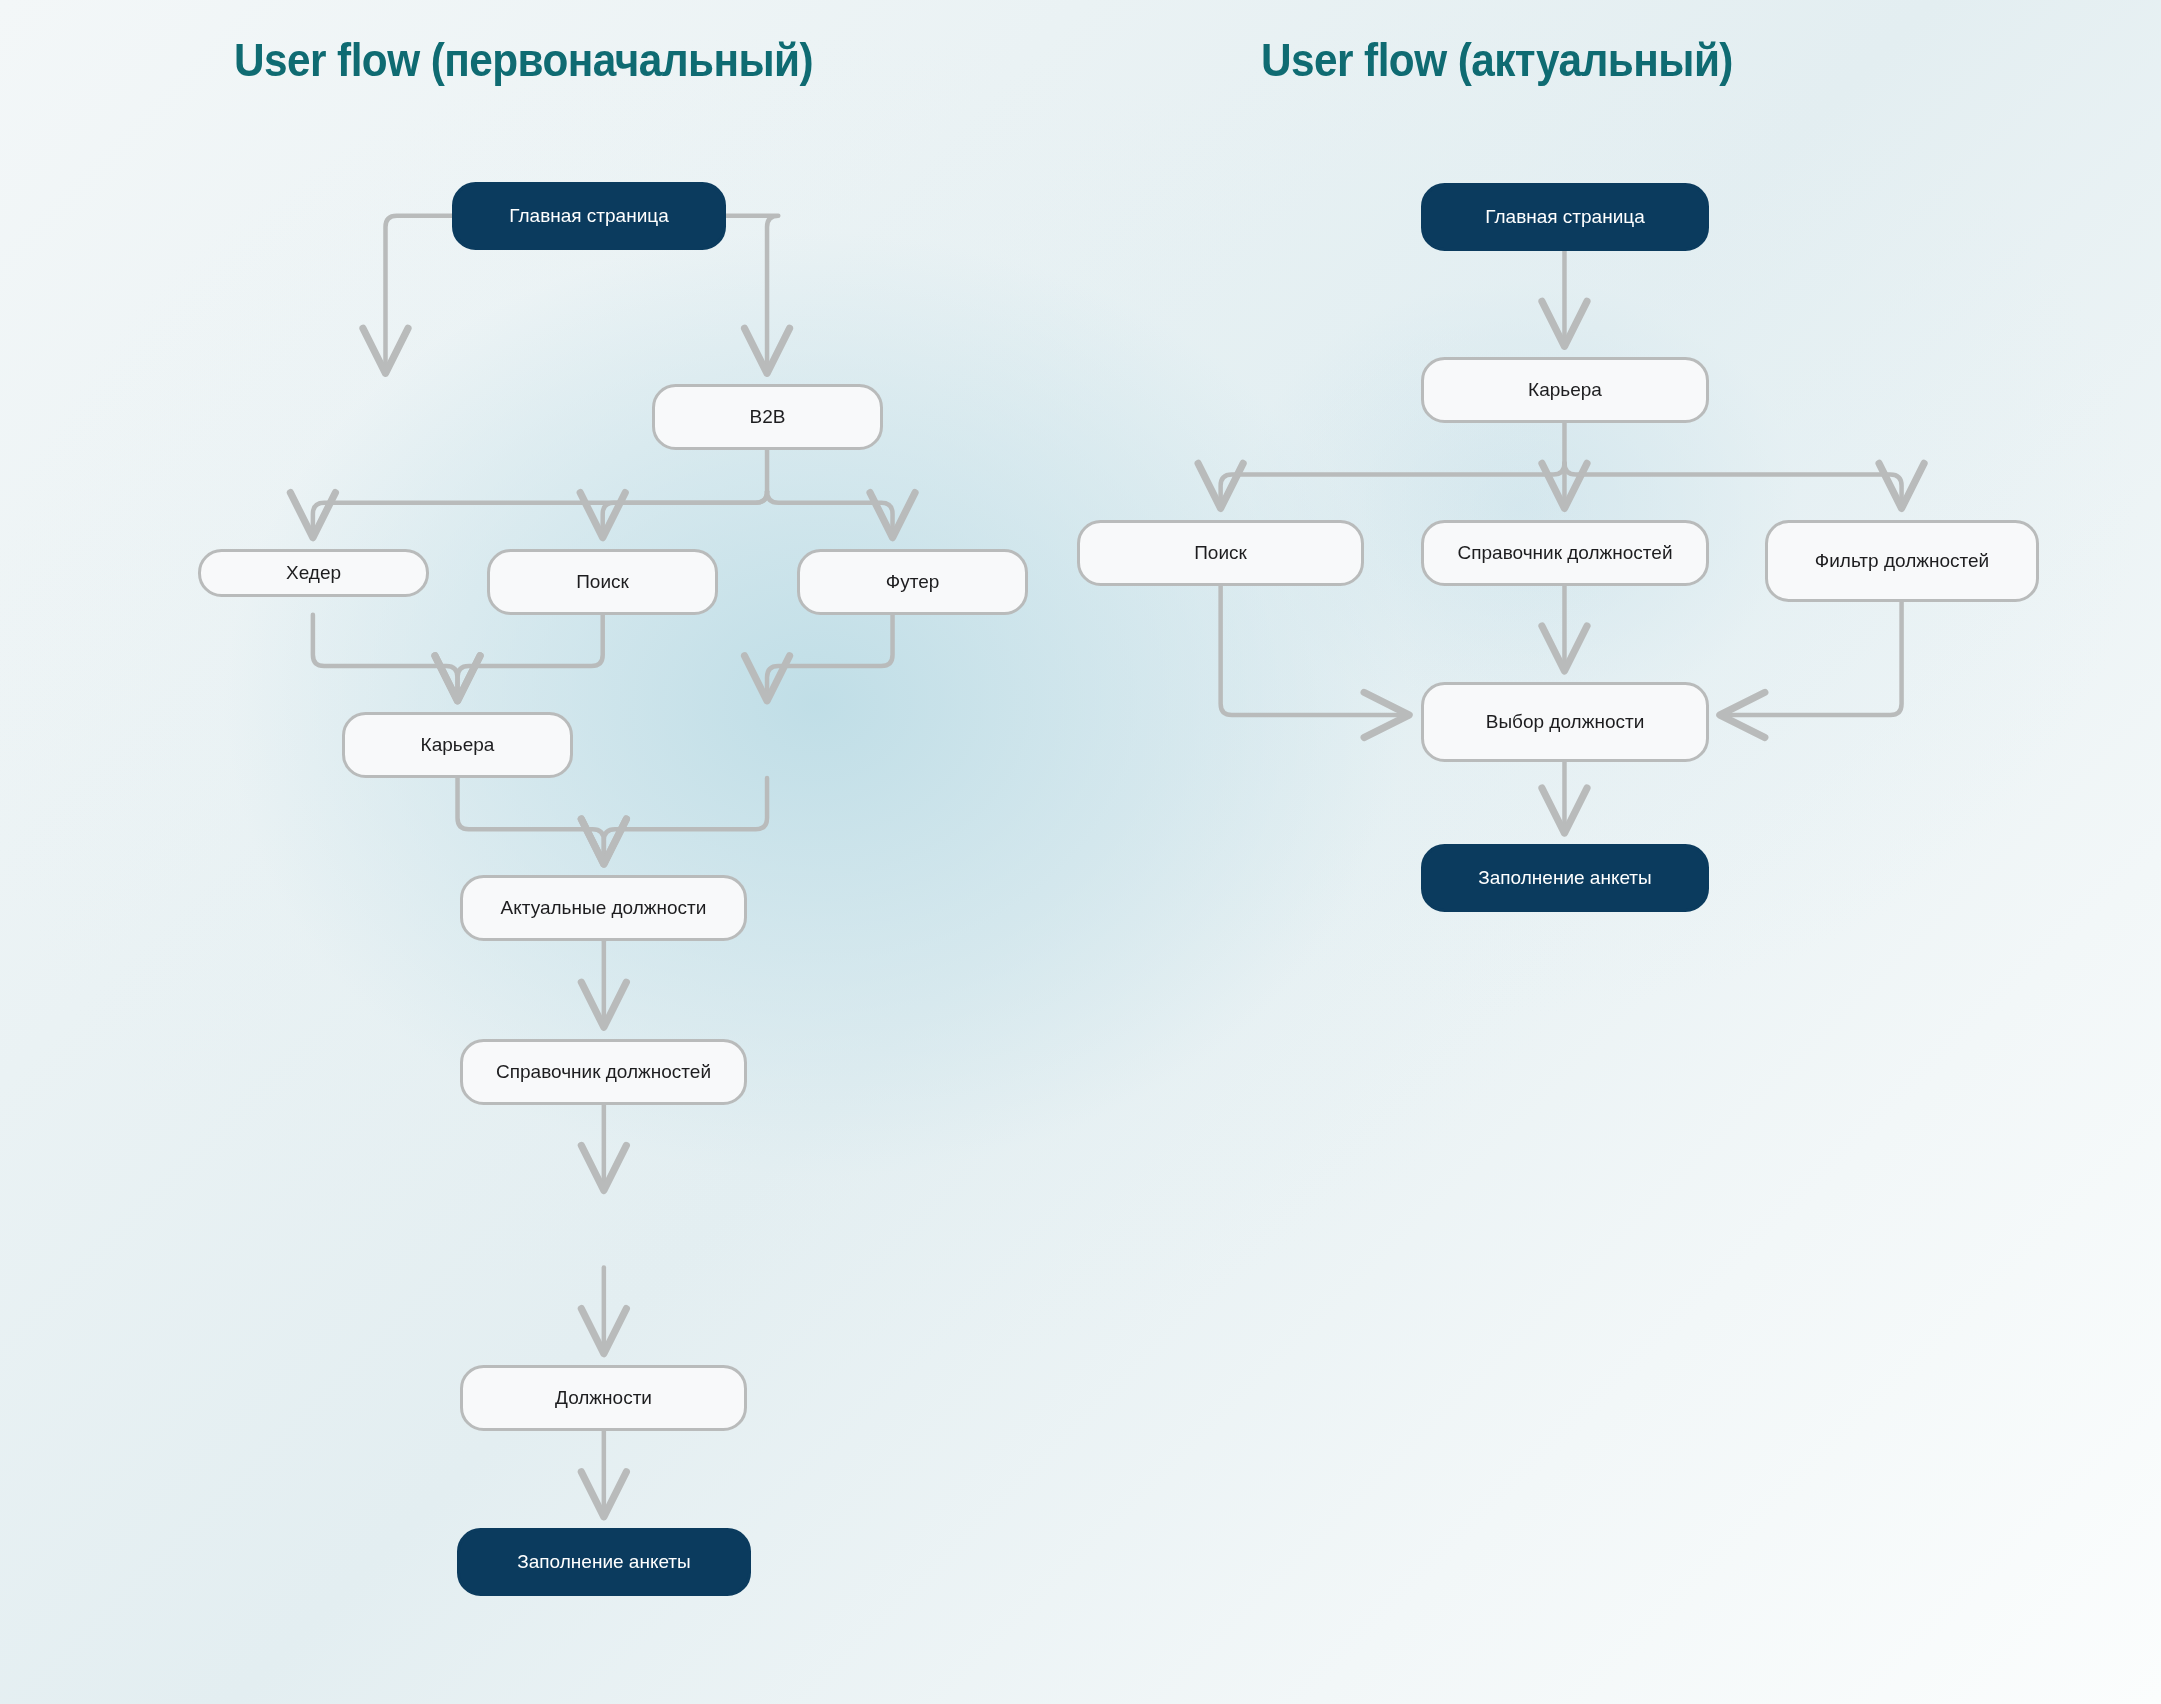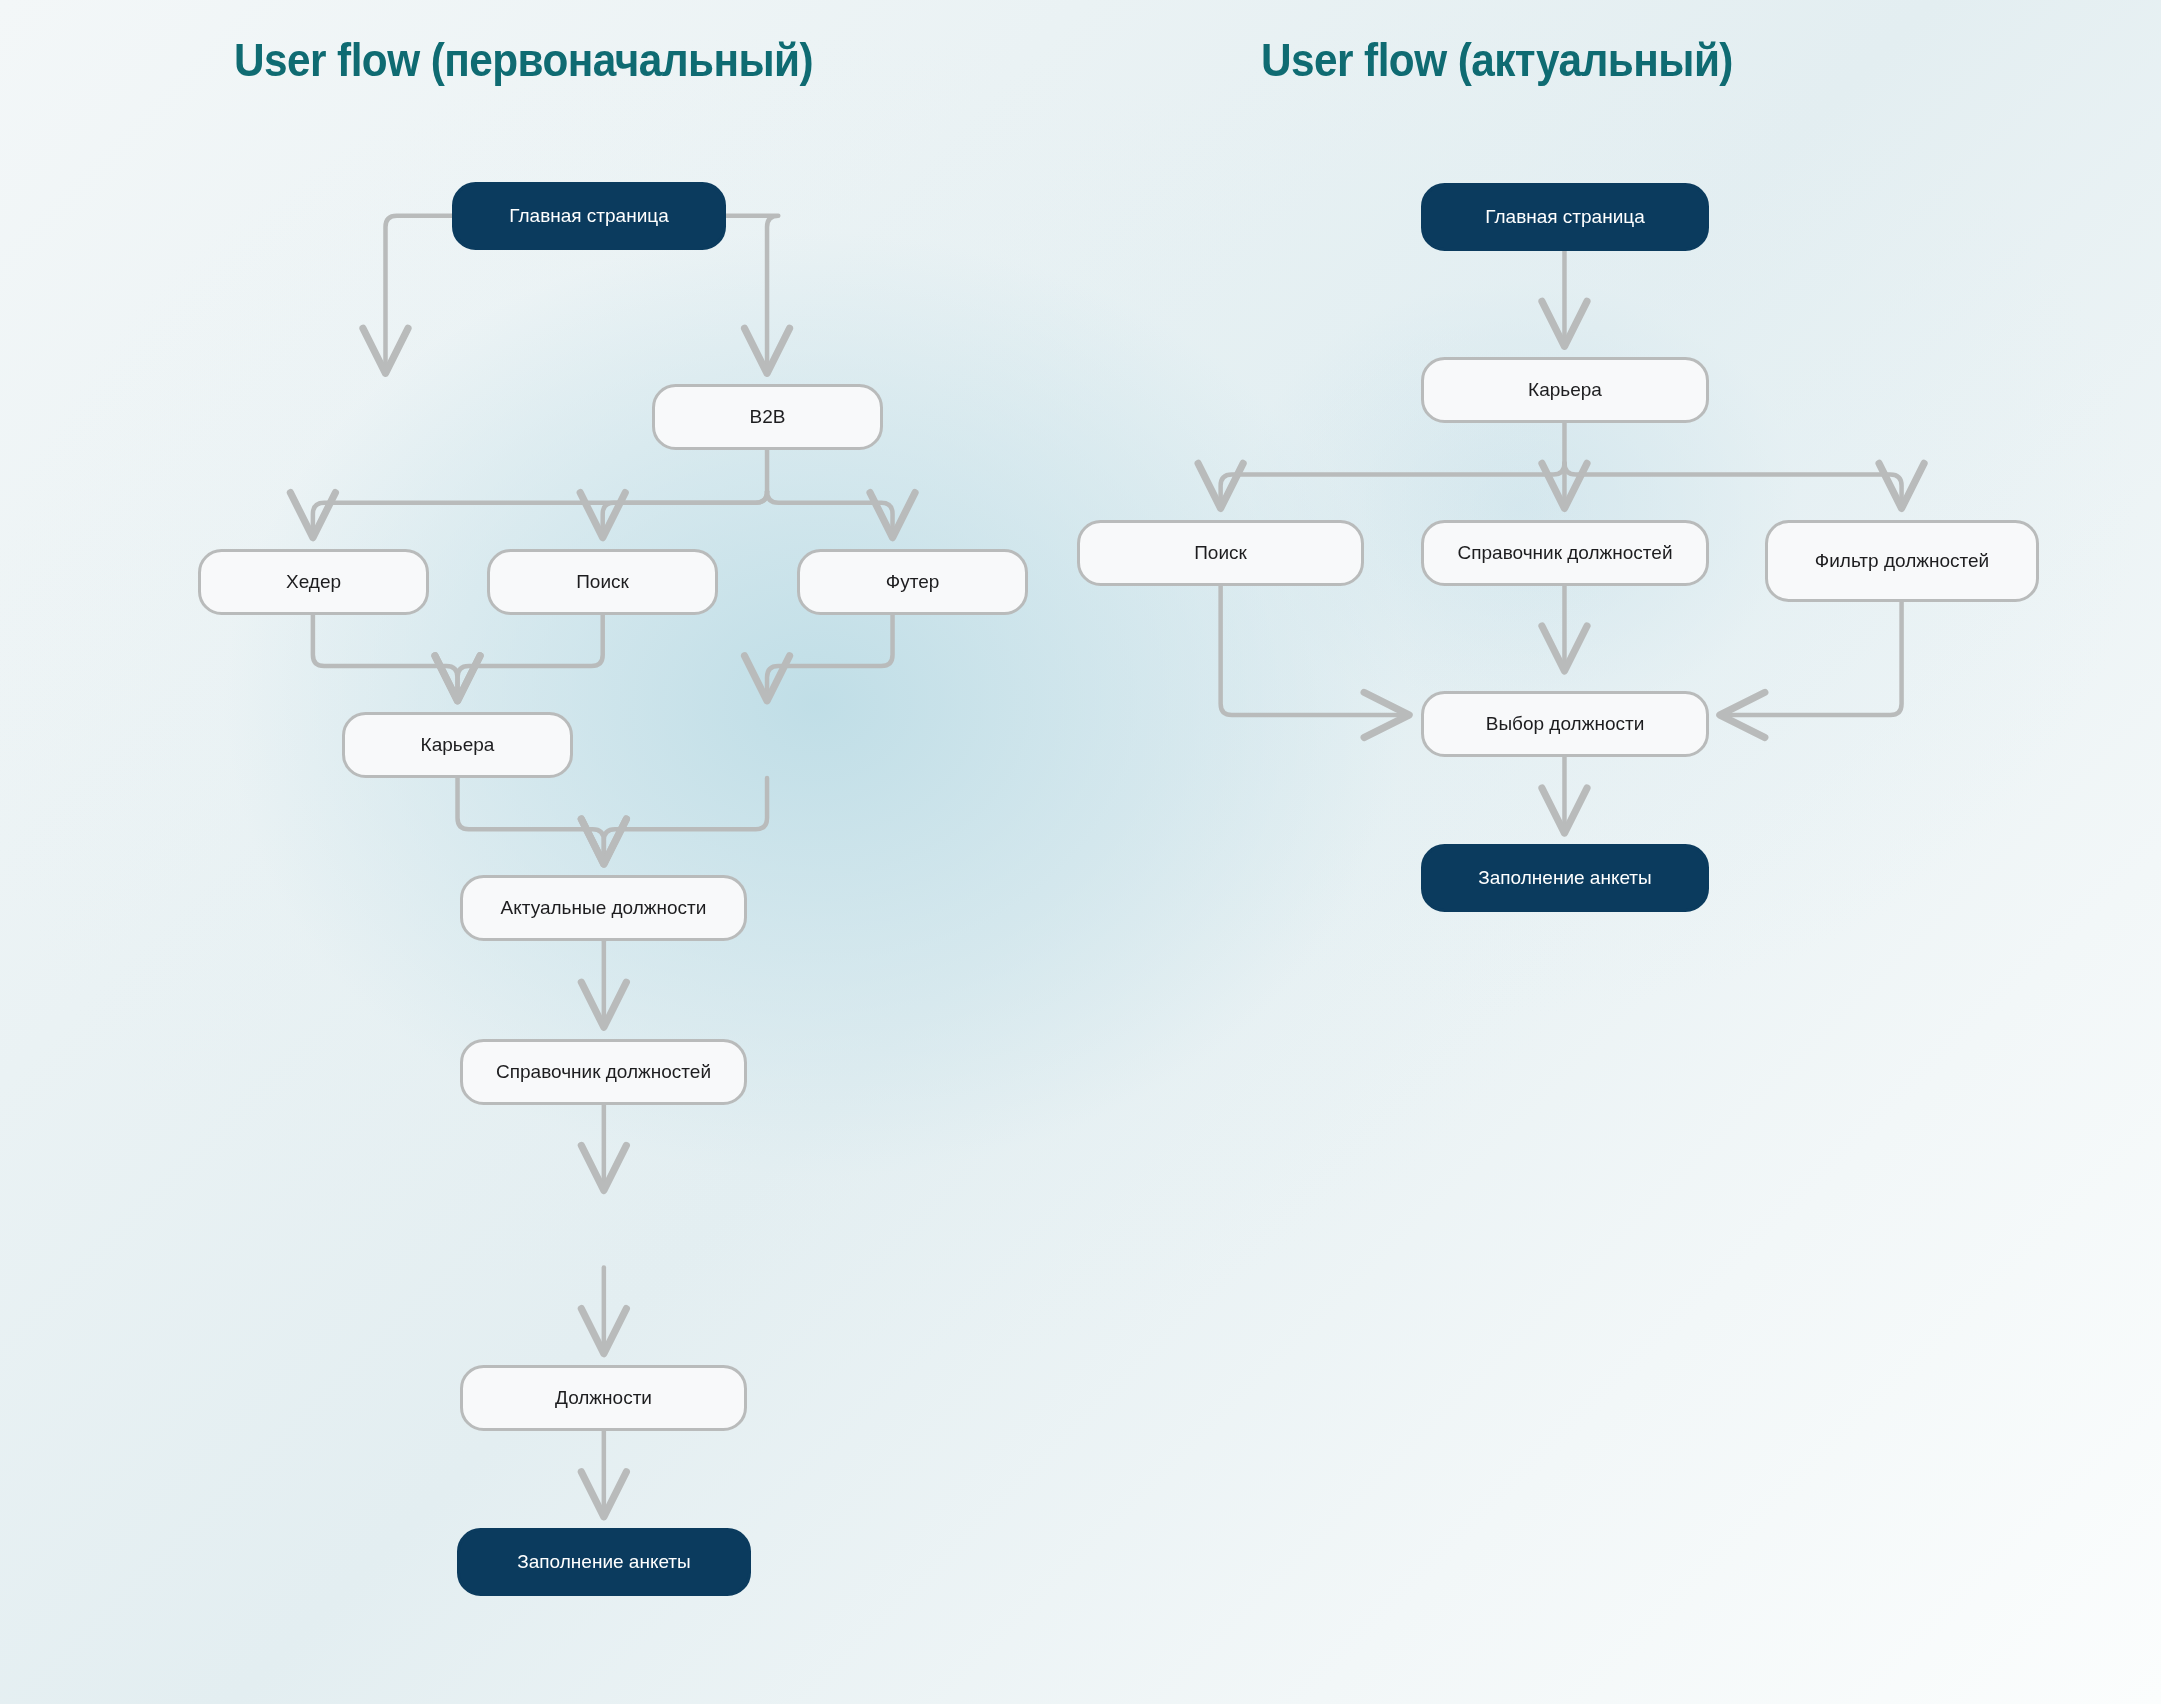--- a/index.html
+++ b/index.html
@@ -113,31 +113,31 @@
 
       <path d="M 2780 1329 L 2780 1480"></path>
     </g>
   </svg>
 
   <div class="title" style="left:234px; top:33px;">User flow (первоначальный)</div>
   <div class="title" style="left:1261px; top:33px;">User flow (актуальный)</div>
 
   <div class="node dark" style="left:452px;  top:182px;  width:274px; height:68px;">Главная страница</div>
   <div class="node light" style="left:652px; top:384px;  width:231px; height:66px;">B2B</div>
-  <div class="node light" style="left:198px;  top:549px;  width:231px; height:66px;">Хедер</div>
+  <div class="node light" style="left:198px;  top:549px;  width:231px; height:48px;">Хедер</div>
   <div class="node light" style="left:487px;  top:549px;  width:231px; height:66px;">Поиск</div>
   <div class="node light" style="left:777px; top:549px;  width:231px; height:66px;margin-left:20px;">Футер</div>
   <div class="node light" style="left:342px;  top:712px; width:231px; height:66px;">Карьера</div>
   <div class="node light" style="left:460px;  top:875px; width:287px; height:66px;">Актуальные должности</div>
   <div class="node light" style="left:460px;  top:1039px; width:287px; height:66px;">Справочник должностей</div>
   <div class="node light" style="left:460px;  top:1365px; width:287px; height:66px;">Должности</div>
   <div class="node dark" style="left:457px;  top:1528px; width:294px; height:68px;">Заполнение анкеты</div>
 
   <div class="node dark" style="left:1421px; top:183px;  width:288px; height:68px;">Главная страница</div>
   <div class="node light" style="left:1421px; top:357px;  width:288px; height:66px;">Карьера</div>
   <div class="node light" style="left:1077px; top:520px;  width:287px; height:66px;">Поиск</div>
   <div class="node light" style="left:1421px; top:520px;  width:288px; height:66px;">Справочник должностей</div>
   <div class="node light" style="left:1765px; top:520px;  width:274px; height:82px;">Фильтр должностей</div>
-  <div class="node light" style="left:1421px; top:682px; width:288px; height:66px;margin-top:9px;">Выбор должности</div>
+  <div class="node light" style="left:1421px; top:682px; width:288px; height:80px;">Выбор должности</div>
   <div class="node dark" style="left:1421px; top:844px; width:288px; height:68px;">Заполнение анкеты</div>
 
 </div>
 
 
 </body></html>

